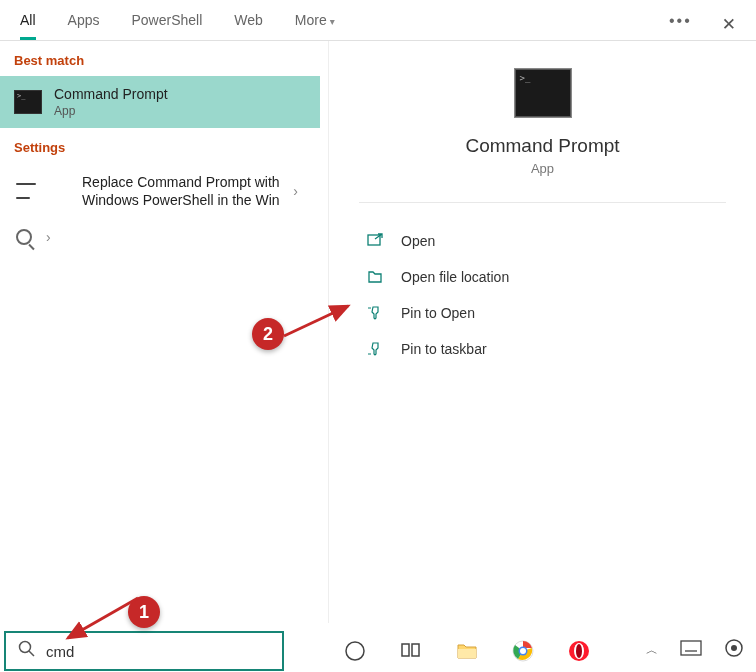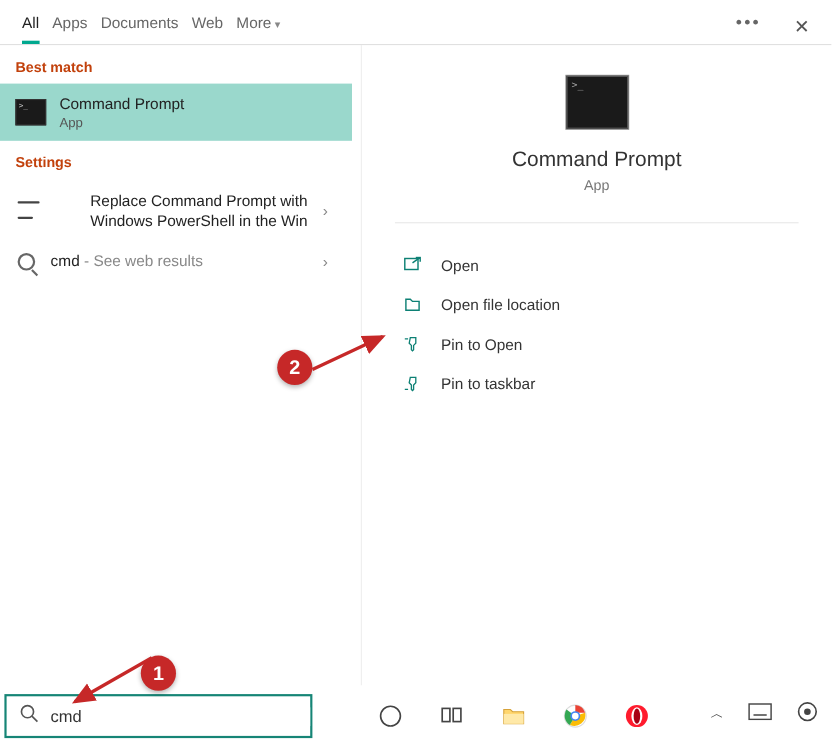--- a/index.html
+++ b/index.html
@@ -1,19 +1,19 @@
 <!DOCTYPE html>
 <html><head>
   <meta charset="utf-8">
   <style>
     * { margin: 0; padding: 0; box-sizing: border-box; font-family: "Segoe UI", Arial, sans-serif; }
     body { width: 756px; height: 672px; background: #fff; position: relative; overflow: hidden; }
     
     .header { display: flex; align-items: center; padding: 12px 20px 0; border-bottom: 1px solid #e0e0e0; position: relative; }
-    .tabs { display: flex; gap: 12px; }
+    .tabs { display: flex; gap: 32px; }
     .tab { color: #666; font-size: 14px; padding-bottom: 12px; cursor: pointer; position: relative; }
     .tab.active { color: #222; }
     .tab.active::after { content: ''; position: absolute; bottom: 0; left: 0; right: 0; height: 3px; background: #00a88f; }
     .more-chevron { font-size: 10px; margin-left: 3px; color: #888; }
     .header-right { position: absolute; right: 20px; top: 14px; display: flex; gap: 30px; align-items: center; }
     .dots { color: #666; letter-spacing: 2px; cursor: pointer; position: relative; top: -4px; }
     .close-x { font-size: 17px; cursor: pointer; color: #555; }
     
     .main-area { display: flex; height: calc(100% - 48px - 42px); }
     
@@ -61,21 +61,21 @@
     .badge2 { left: 252px; top: 318px; }
     .arrow { position: absolute; pointer-events: none; }
   </style>
 </head>
 <body>
 
 <div class="header">
   <div class="tabs">
     <div class="tab active">All</div>
     <div class="tab">Apps</div>
-    <div class="tab">Documents</div>
+    <div class="tab">PowerShell</div>
     <div class="tab">Web</div>
     <div class="tab"><span>More</span><span class="more-chevron">▾</span></div>
   </div>
   <div class="header-right">
     <span class="dots">•••</span>
     <span class="close-x">✕</span>
   </div>
 </div>
 
 <div class="main-area">
@@ -97,23 +97,20 @@
           <span></span>
         </div>
       <div class="item-text">
         <div class="item-title" style="line-height:1.3;margin-left:32px;">Replace Command Prompt with Windows PowerShell in the Win</div>
       </div>
       <div class="item-chevron">›</div>
     </div>
 
     <div class="result-item">
       <div class="search-icon-sm"></div>
-      <div class="item-text">
-        <span class="item-title">cmd</span><span style="color:#888;font-size:14px;"> - See web results</span>
-      </div>
       <div class="item-chevron">›</div>
     </div>
   </div>
 
   <div class="right-col">
     <div class="detail-header">
       <div class="big-icon"></div>
       <div class="detail-title">Command Prompt</div>
       <div class="detail-sub">App</div>
     </div>

